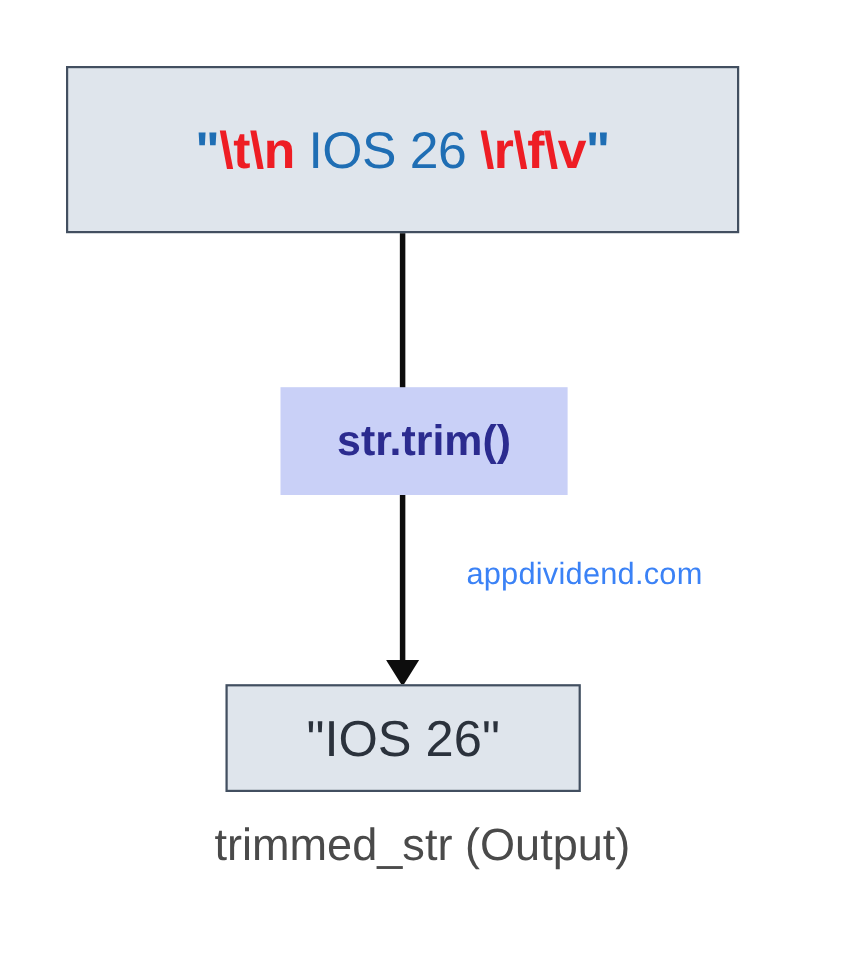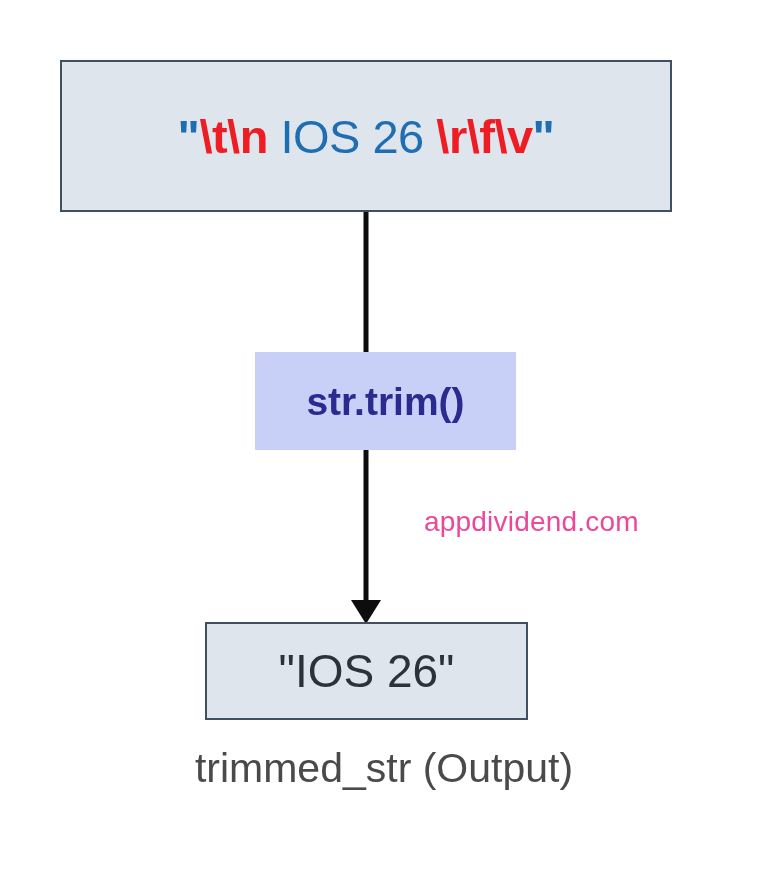--- a/index.html
+++ b/index.html
@@ -82,21 +82,21 @@
     white-space: nowrap;
   }
 
   
   #watermark {
     position: absolute;
     left: 424px;
     top: 506px;
     font-size: 28px;
     font-weight: 500;
-    color: #ec4899;
+    color: #3b82f6;
     letter-spacing: 0.2px;
     white-space: nowrap;
     z-index: 2;
   }
 
   
   #output-box {
     position: absolute;
     left: 205px;
     top: 622px;

